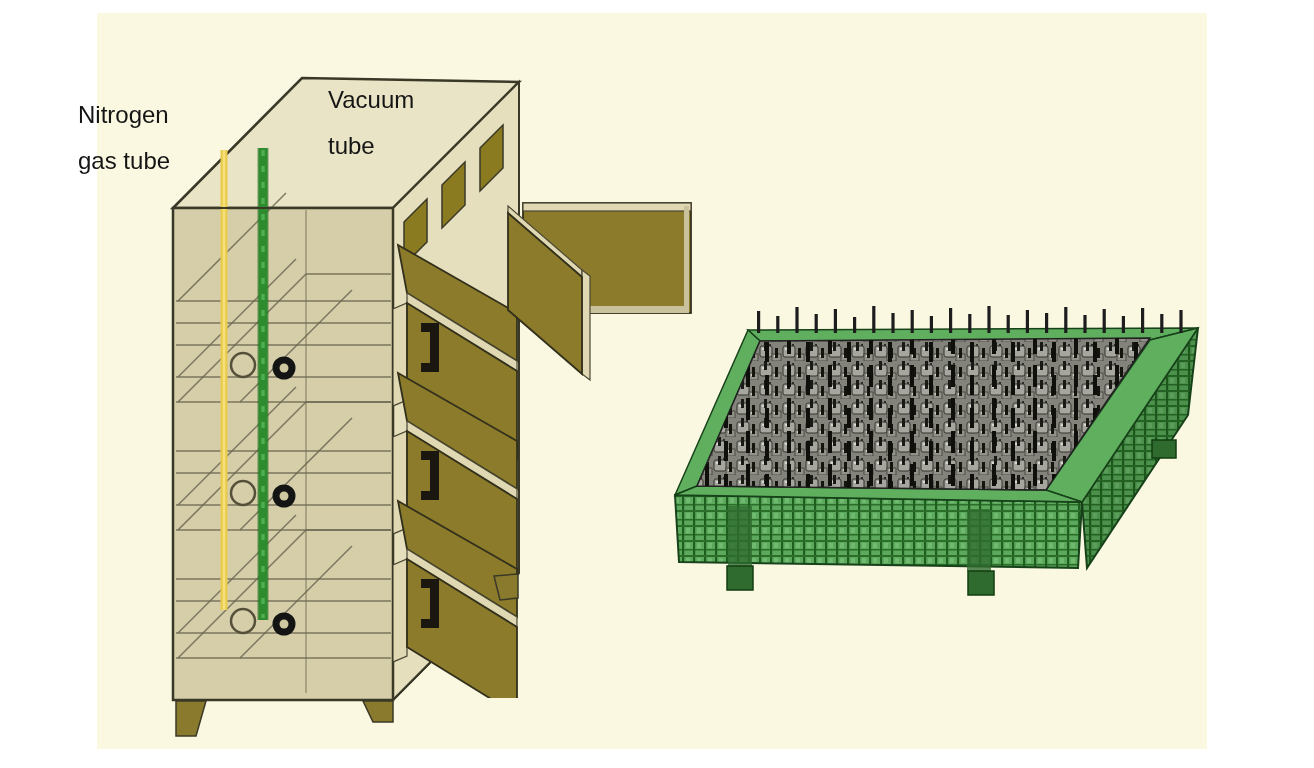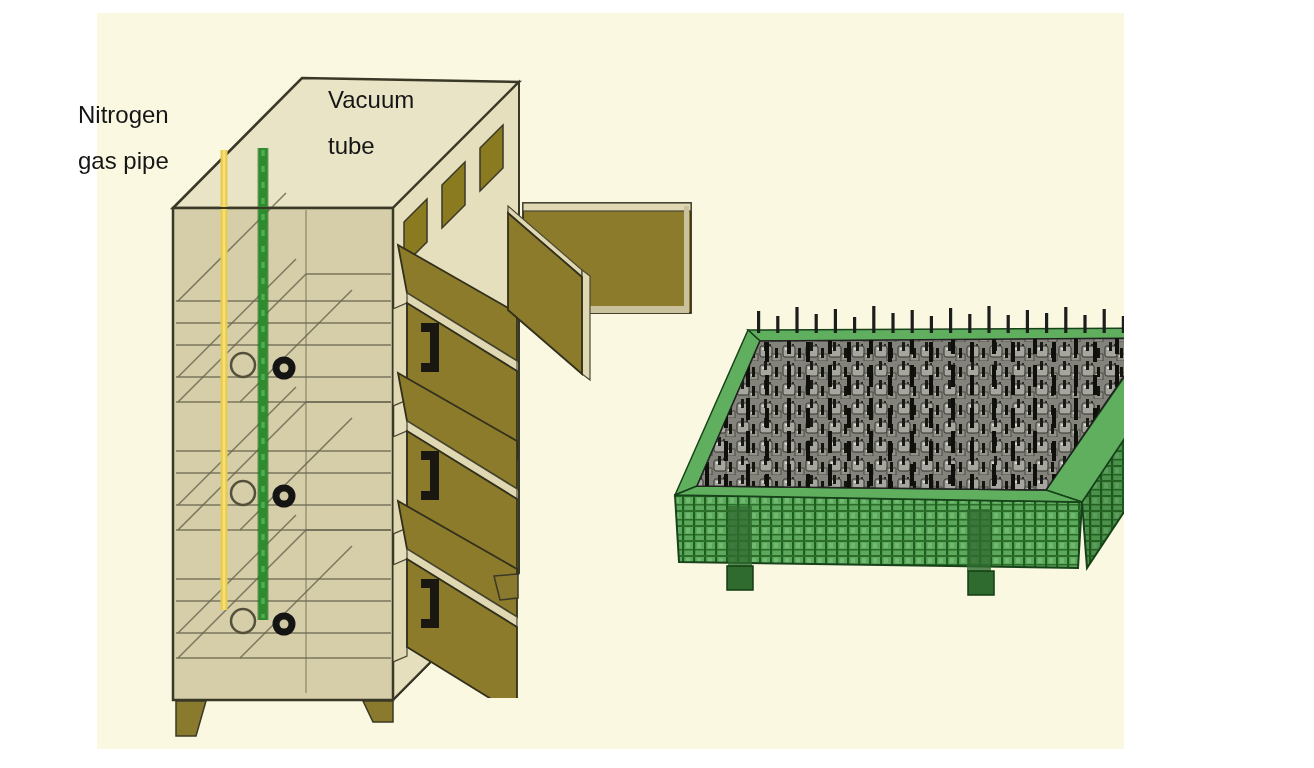--- a/index.html
+++ b/index.html
@@ -4,21 +4,21 @@
 <style>
   :root{
     --page-bg:#FFFFFF; --fig-bg:#FAF8E1; --face:#D5CEA9; --face-top:#EAE4C6;
     --face-right:#E6DFBD; --drawer:#8C7B2A; --outline:#3A3827; --line-faint:#6B6750;
     --light-edge:#DFD8B2; --handle:#1A1711; --yellow:#E8CB4E; --green:#2E8B2E;
     --tray-green:#58A358; --tray-dark:#1E5E1E; --tray-rim:#5FAF5F; --foot:#8A7A2E;
     --vent:#8A7A20;
   }
   html,body{margin:0;padding:0;}
   body{font-family:"Liberation Sans",sans-serif;background:var(--page-bg);}
-  .stage{position:relative;width:1124px;height:768px;background:var(--page-bg);overflow:hidden;}
+  .stage{position:relative;width:1314px;height:768px;background:var(--page-bg);overflow:hidden;}
   .figure-bg{position:absolute;left:97px;top:13px;width:1110px;height:736px;background:var(--fig-bg);}
   svg{position:absolute;left:0;top:0;}
   .label{position:absolute;color:#151515;font-size:24px;line-height:46px;white-space:nowrap;}
   .label span{display:block;}
   #nitrogen-label{left:78px;top:92px;}
   #vacuum-label{left:308px;top:77px;margin-left:20px;}
 
   
   .ol{stroke:var(--outline);stroke-width:2;fill:none;}
   .face-front{fill:var(--face);stroke:var(--outline);stroke-width:2.5;}
@@ -206,19 +206,19 @@
         </g>
 
       <rect class="tray-foot" x="727" y="566" width="26" height="24"></rect>
       <rect class="tray-foot" x="968" y="571" width="26" height="24"></rect>
       <rect class="tray-foot" x="1152" y="440" width="24" height="18"></rect>
     </g>
   </svg>
 
   <div class="label" id="nitrogen-label">
     <span>Nitrogen</span>
-    <span>gas pipe</span>
+    <span>gas tube</span>
   </div>
   <div class="label" id="vacuum-label">
     <span>Vacuum</span>
     <span>tube</span>
   </div>
 </div>
 
 </body></html>

